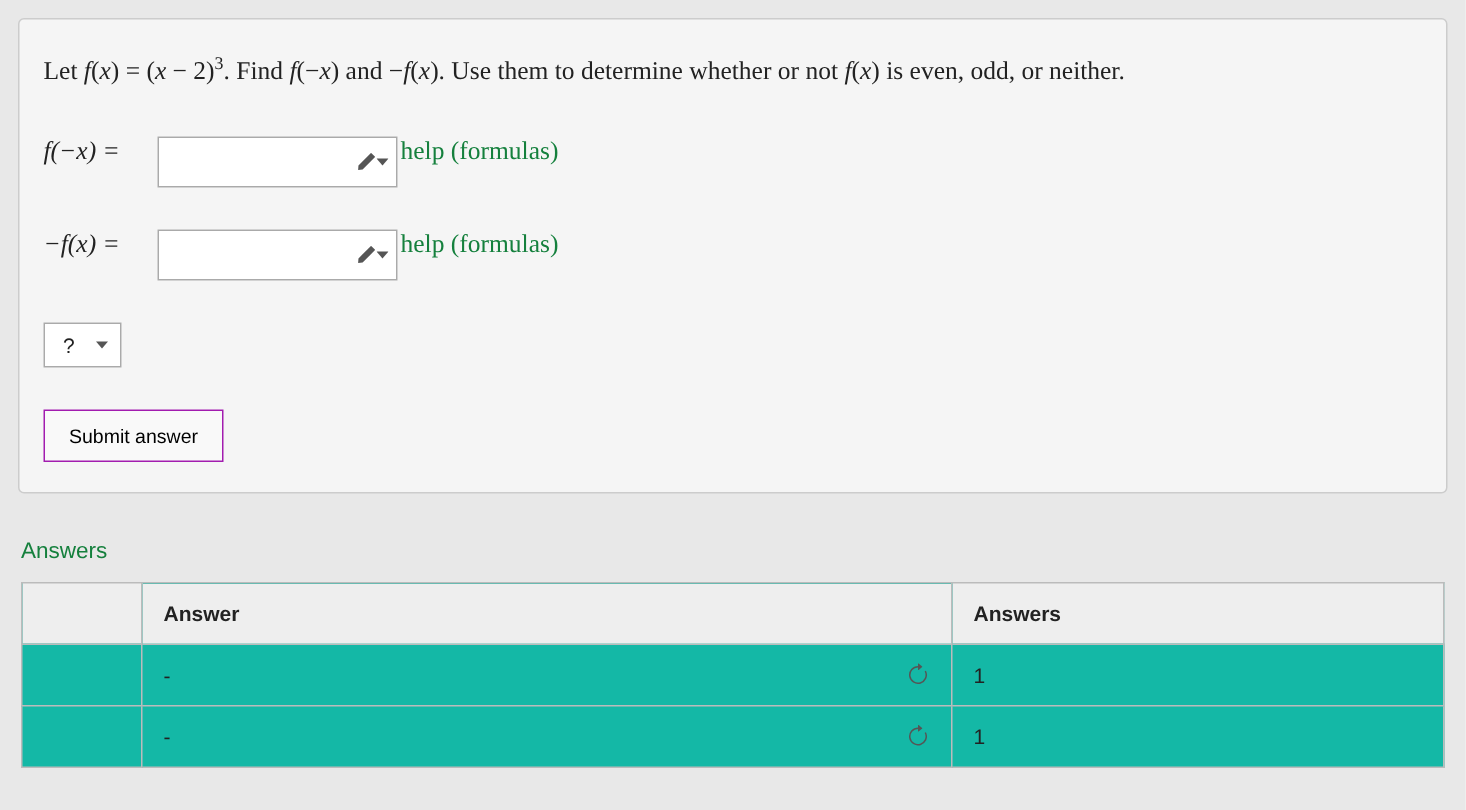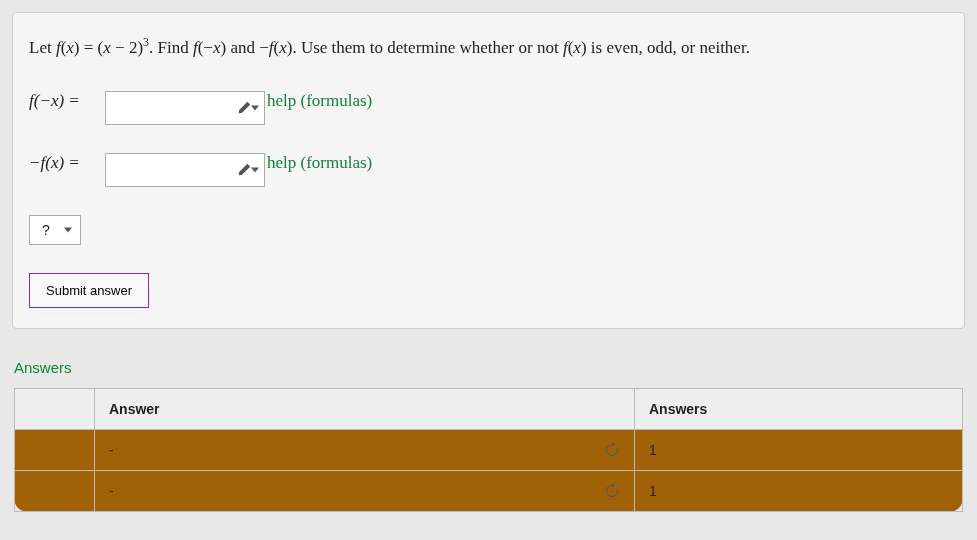--- a/index.html
+++ b/index.html
@@ -93,22 +93,21 @@
       font-family: Arial, sans-serif;
       font-size: 15px;
       color: #15803d;
       margin-bottom: 12px;
     }
     .answers-table {
       width: 100%;
       border-collapse: collapse;
       font-family: Arial, sans-serif;
       font-size: 14px;
-      background: #a16207;
-      border-radius: 14px;
+      background: #14b8a6;
     }
     .answers-table th, .answers-table td {
       border: 1px solid #bbb;
       padding: 12px 14px;
       text-align: left;
       font-weight: normal;
     }
     .answers-table th {
       font-weight: bold;
       background: #eee;

